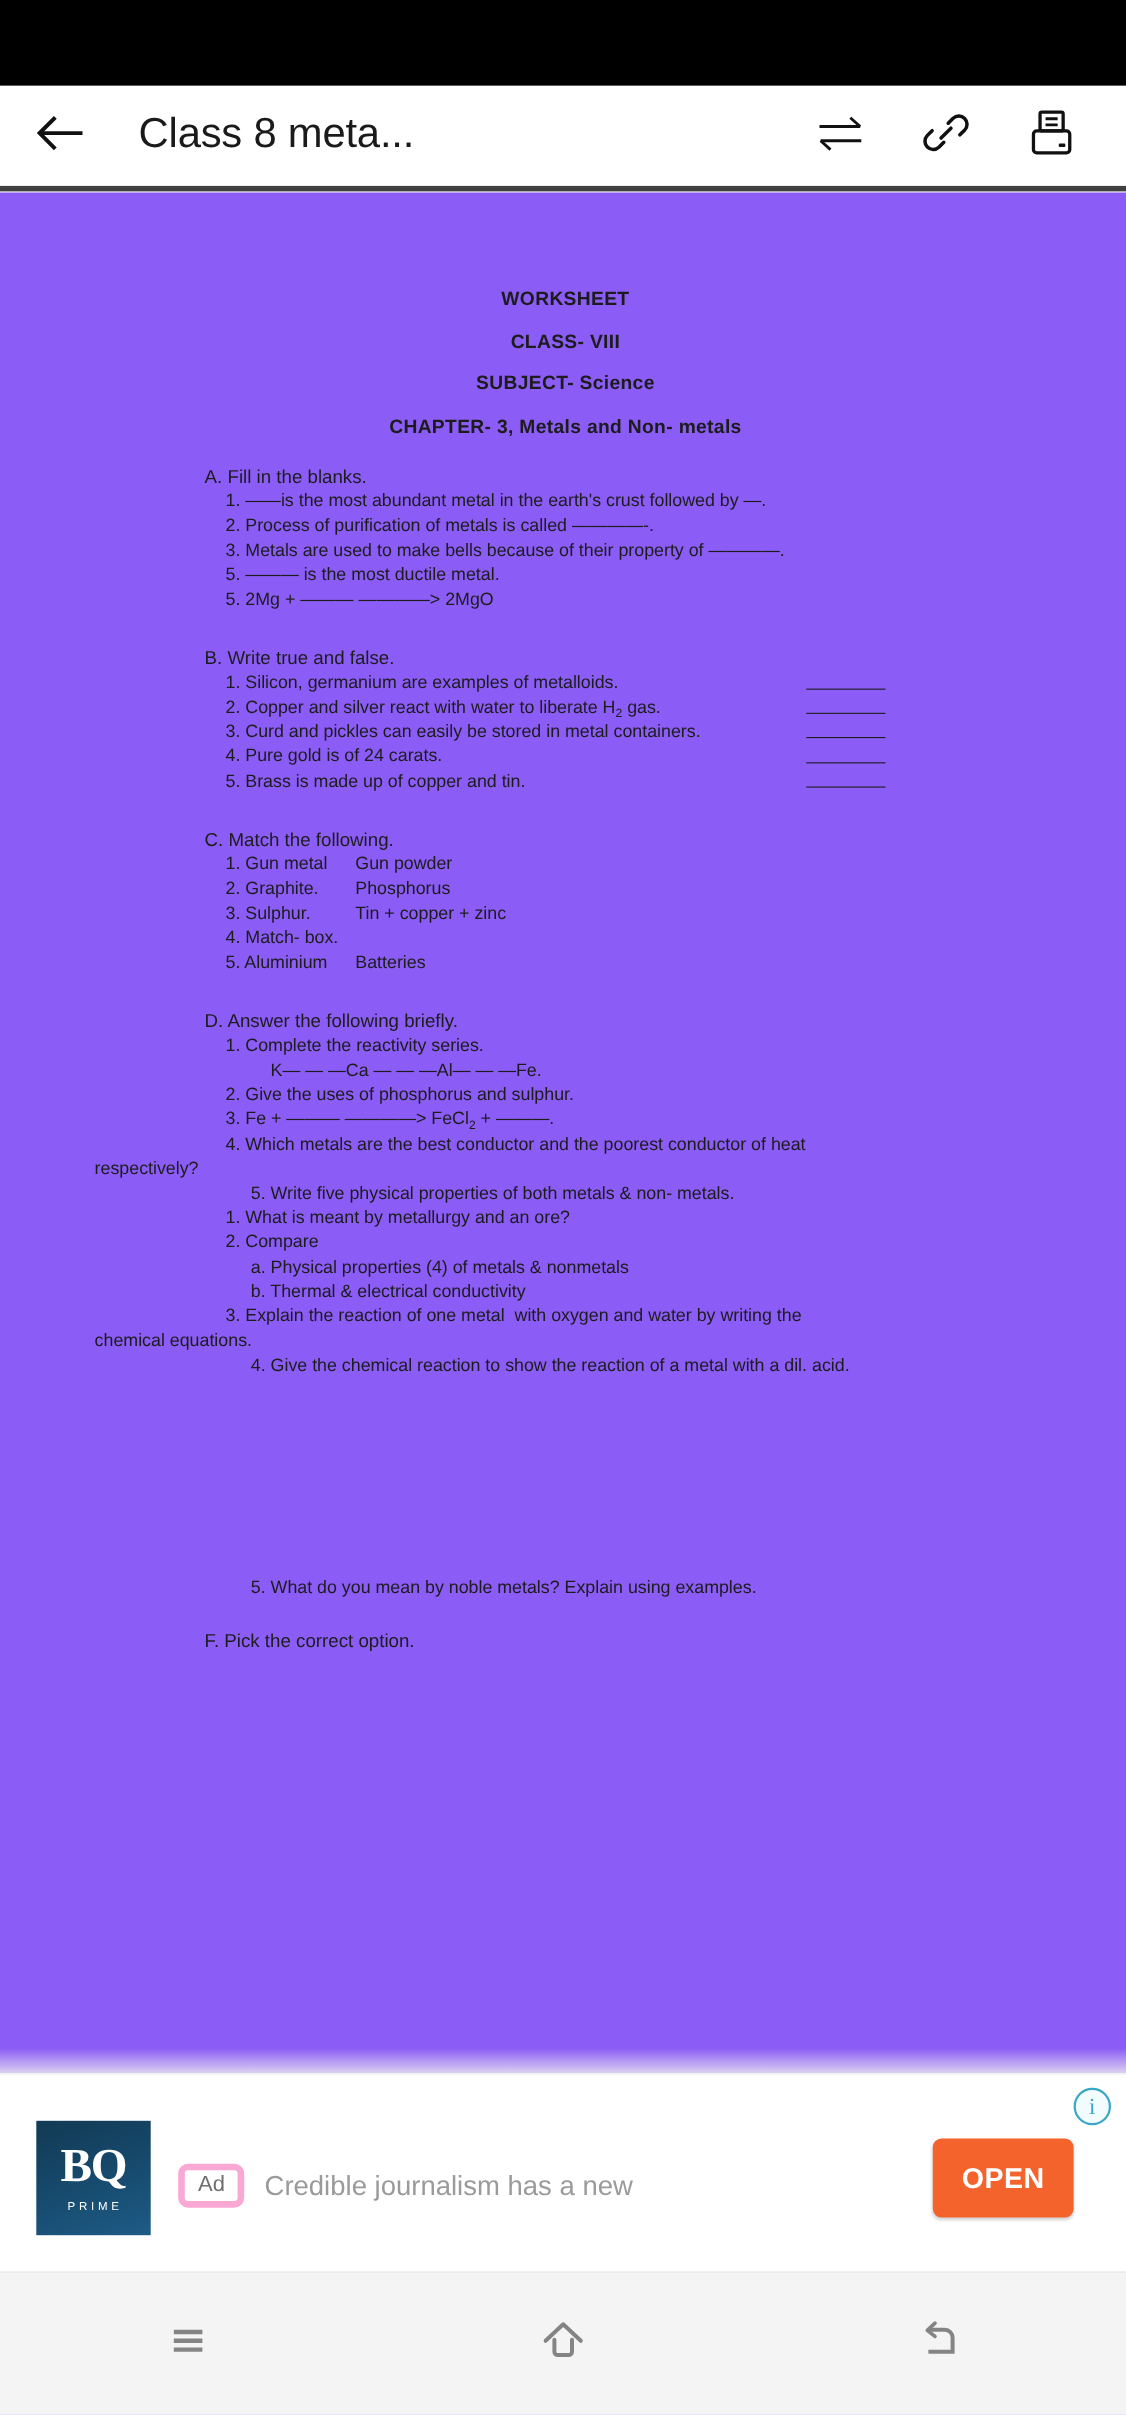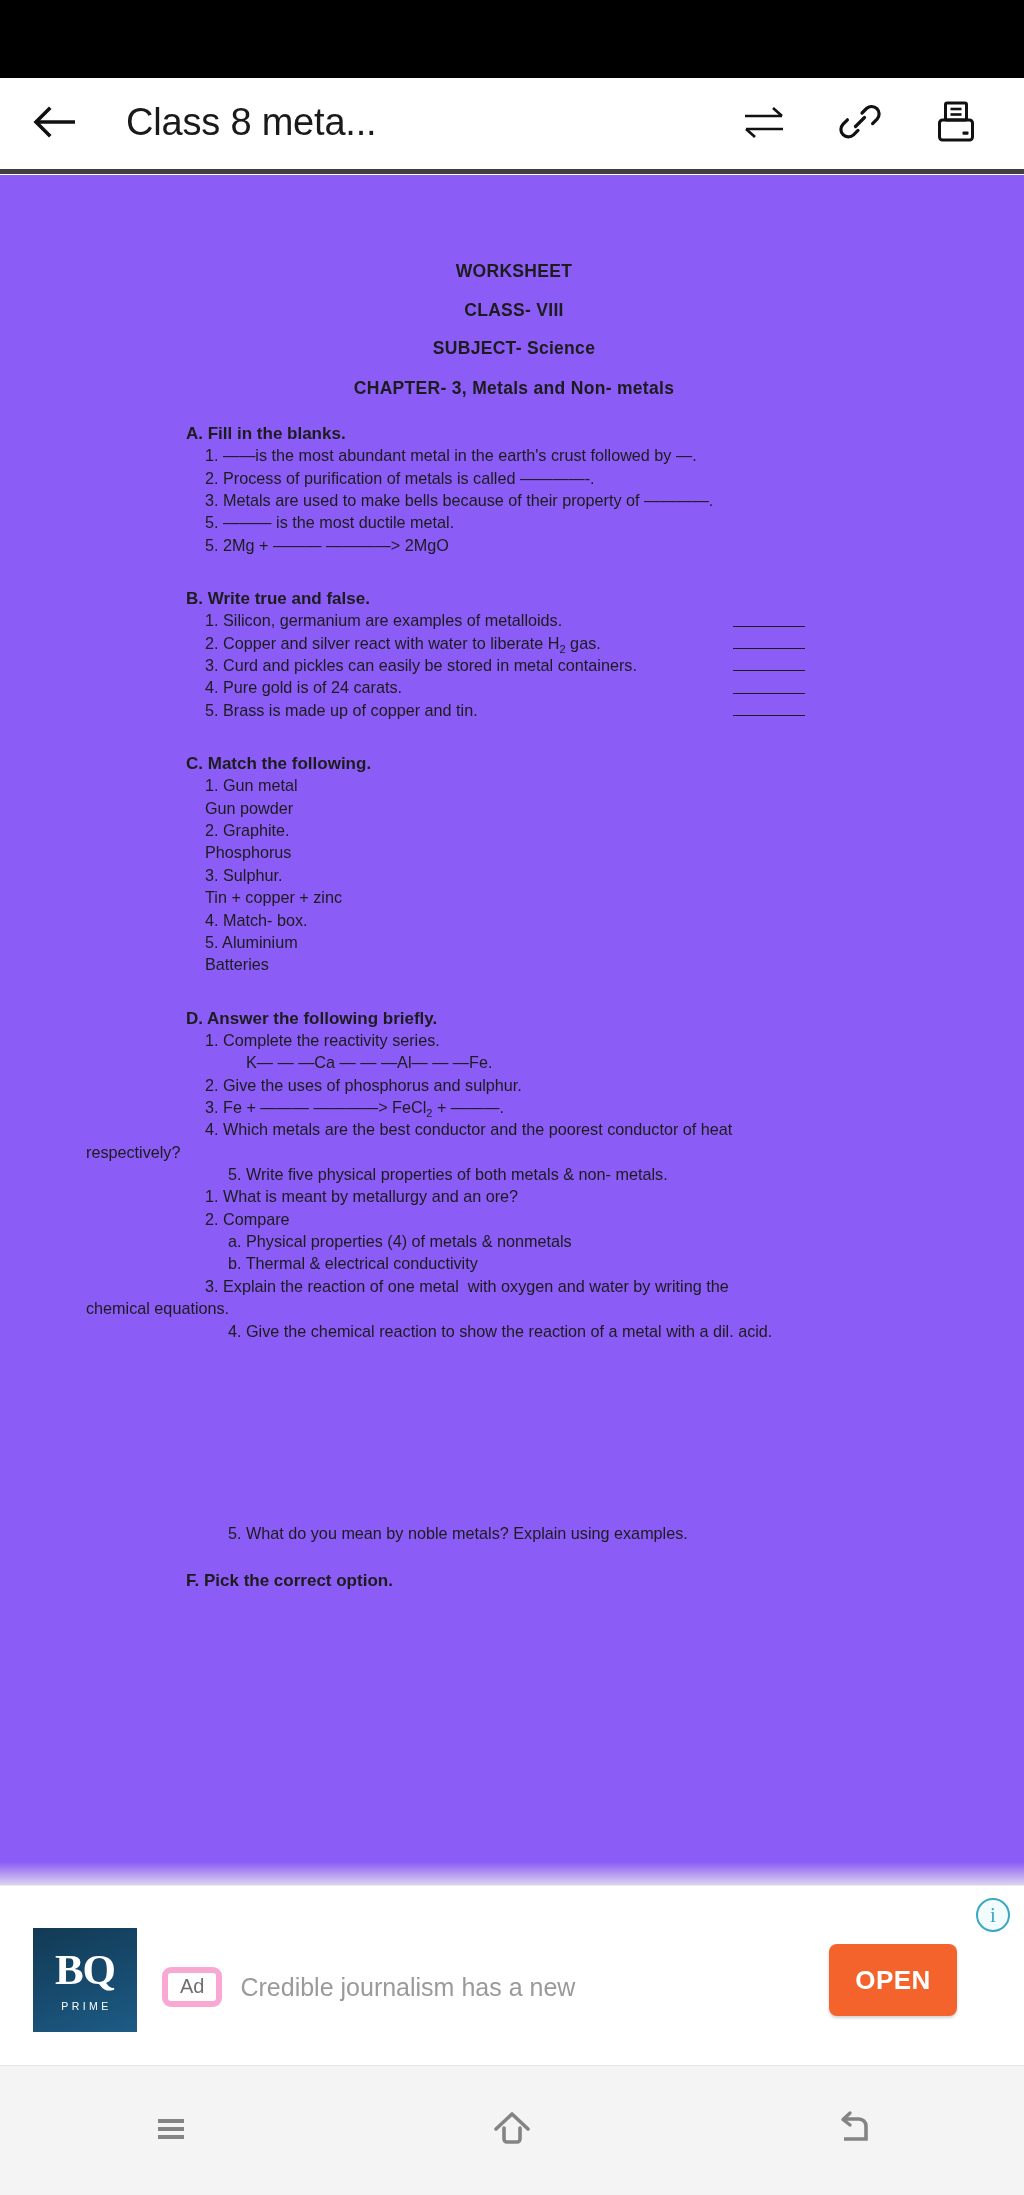--- a/index.html
+++ b/index.html
@@ -92,42 +92,41 @@
     line-height: 1.0;
   }
   .h-worksheet { margin-top: 88px; padding-left: 4px; }
   .h-class     { margin-top: 21px; padding-left: 4px; }
   .h-subject   { margin-top: 21px; padding-left: 4px; }
   .h-chapter   { margin-top: 22px; padding-left: 4px; }
 
   .sec { margin-top: 0; }
   .sec-title {
     font-size: 17px;
-    font-weight: bold;
+    font-weight: normal;
     margin-left: 186px;
     line-height: 1.25;
   }
   .q {
     font-size: 16.2px;
     margin-left: 205px;
     line-height: 1.38;
     white-space: pre-wrap;
   }
   .q.flush { margin-left: 86px; }
   .q.ind1  { margin-left: 228px; }
   .q.ind2  { margin-left: 246px; }
   .mt-26 { margin-top: 26px; }
   .mt-32 { margin-top: 32px; }
 
   .match-row {
     font-size: 16.2px;
     margin-left: 205px;
     line-height: 1.38;
     display: flex;
-    flex-direction: column;
   }
   .match-left { width: 118px; flex: 0 0 auto; }
   .match-right { flex: 1 1 auto; }
 
   .tf-row {
     font-size: 16.2px;
     margin-left: 205px;
     line-height: 1.38;
     position: relative;
     width: 600px;
@@ -228,21 +227,21 @@
   .ad-body {
     font-size: 25px;
     color: #9a9a9a;
     margin-left: 18px;
     white-space: nowrap;
   }
   .ad-cta {
     flex: 0 0 auto;
     width: 128px;
     height: 72px;
-    margin-right: 67px;
+    margin-right: 48px;
     background: #f4632c;
     border-radius: 8px;
     color: #ffffff;
     font-size: 26px;
     font-weight: bold;
     display: flex;
     align-items: center;
     justify-content: center;
     letter-spacing: 0.4px;
     box-shadow: 0 2px 3px rgba(0,0,0,0.18);

